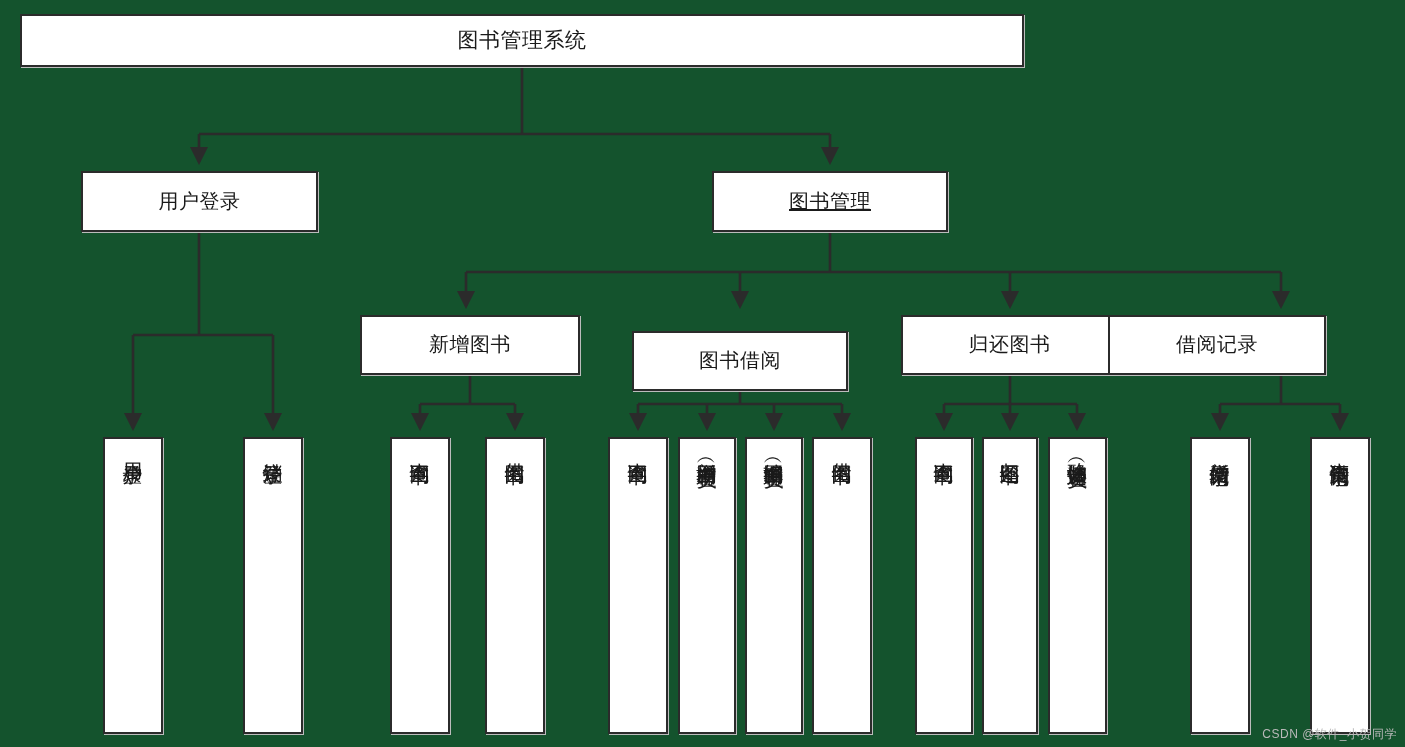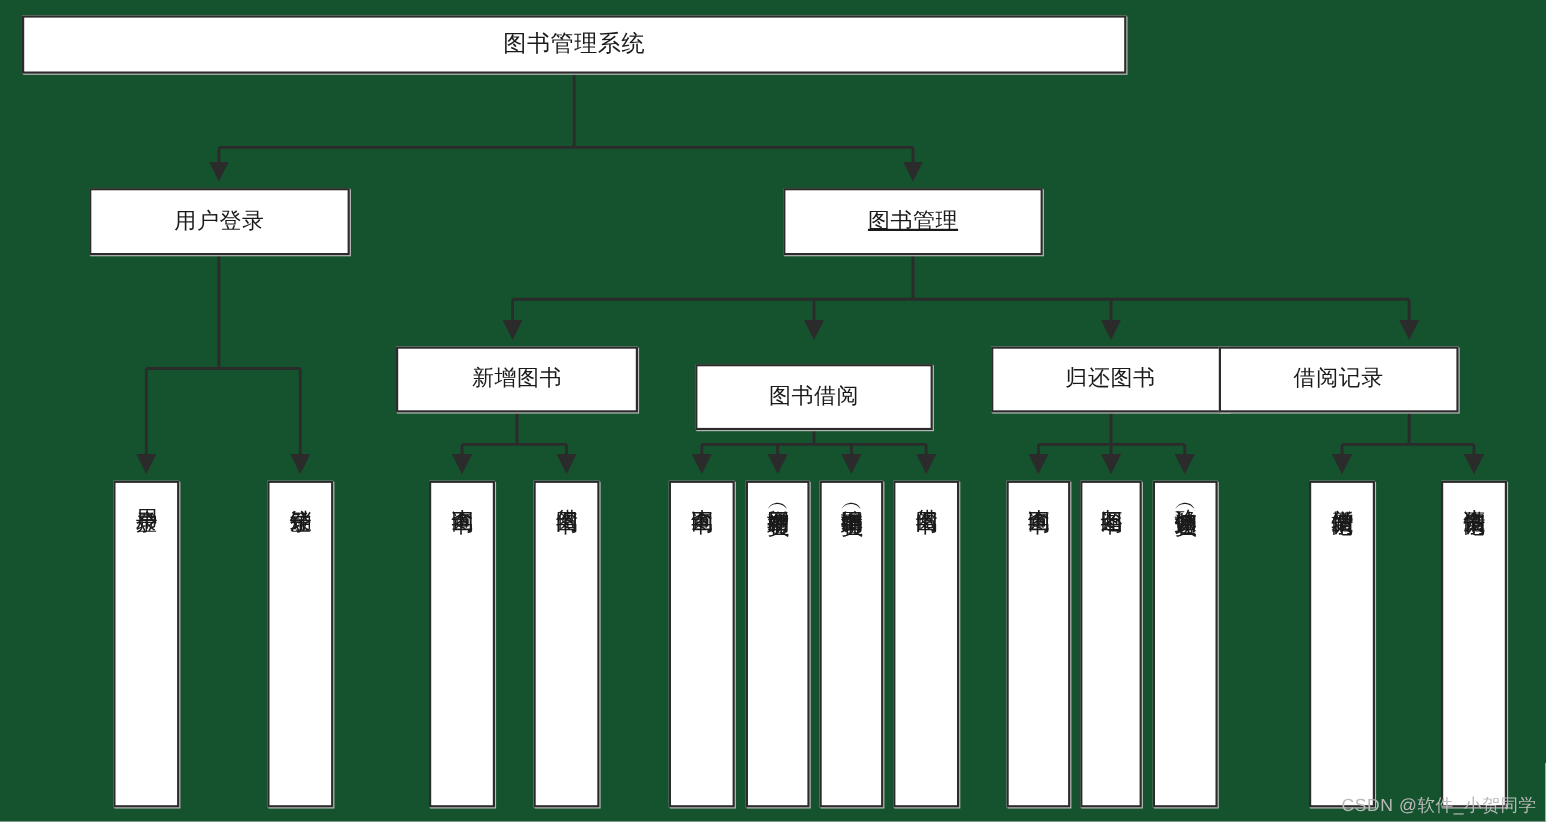--- a/index.html
+++ b/index.html
@@ -58,21 +58,21 @@
     text-orientation: upright;
     font-size: 20px;
     line-height: 1.1;
     letter-spacing: 1px;
     max-height: 100%;
   }
   .wm {
     position: absolute;
     right: 8px;
     bottom: 4px;
-    font-size: 16px;
+    font-size: 12px;
     color: #b9b9b9;
     letter-spacing: 0.5px;
     white-space: nowrap;
   }
 </style>
 </head>
 <body>
 
 <div id="stage">
 

